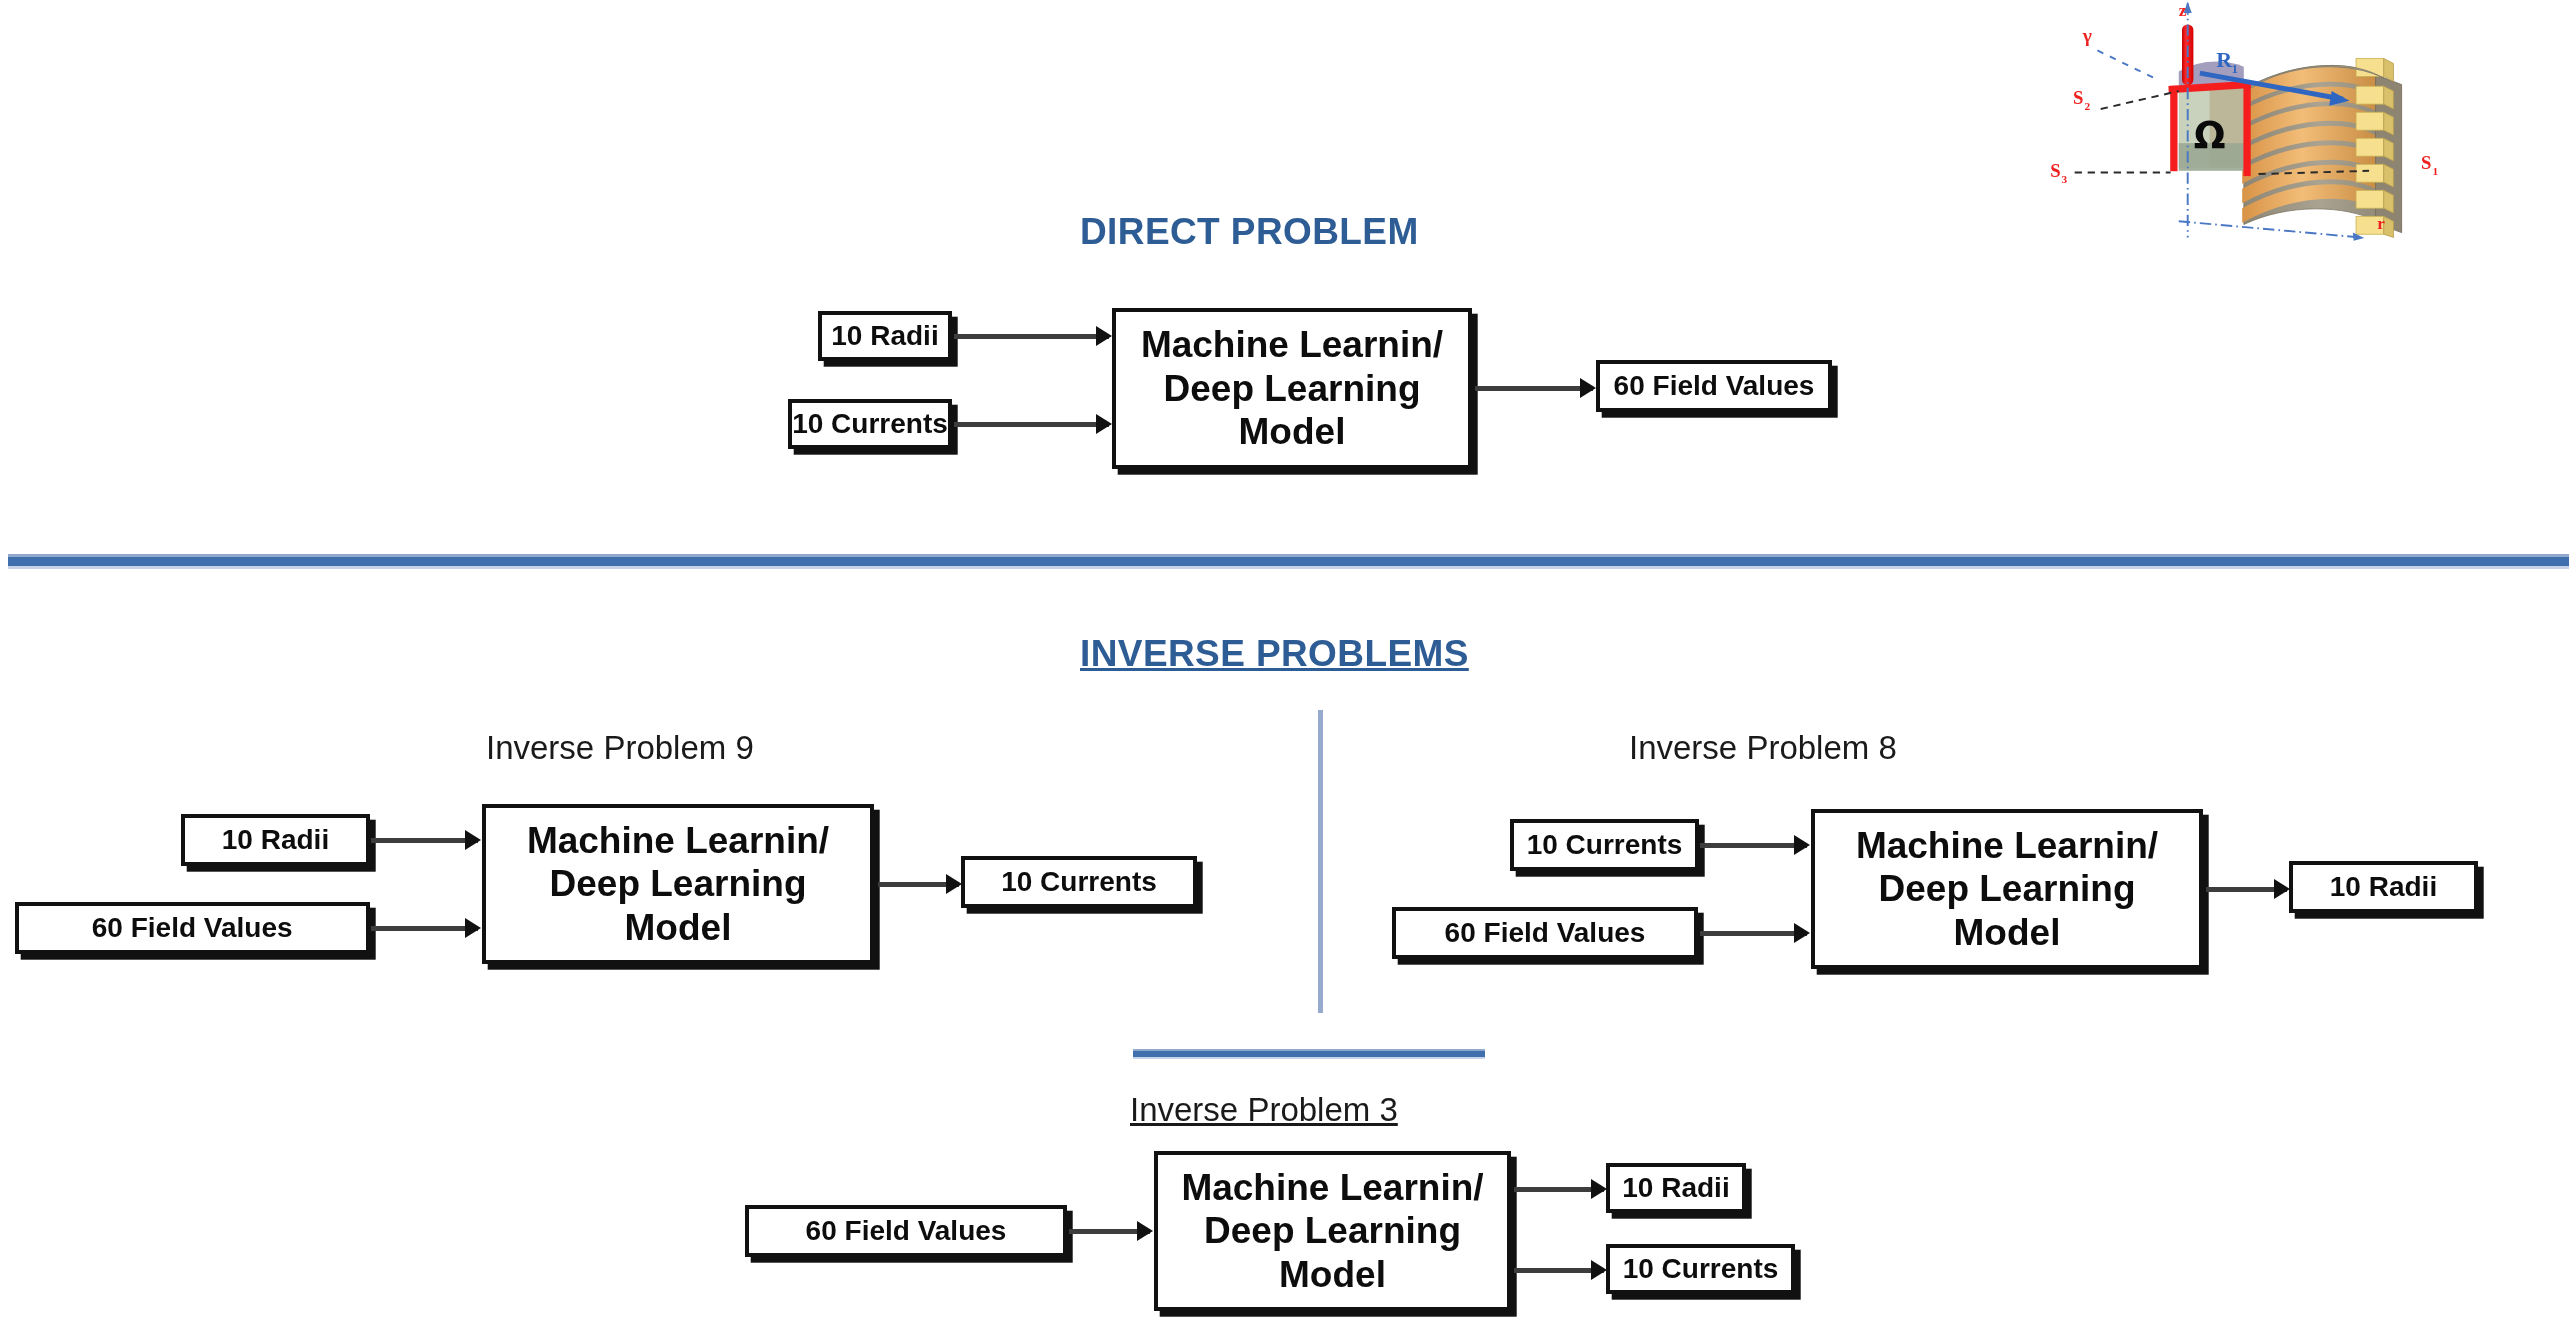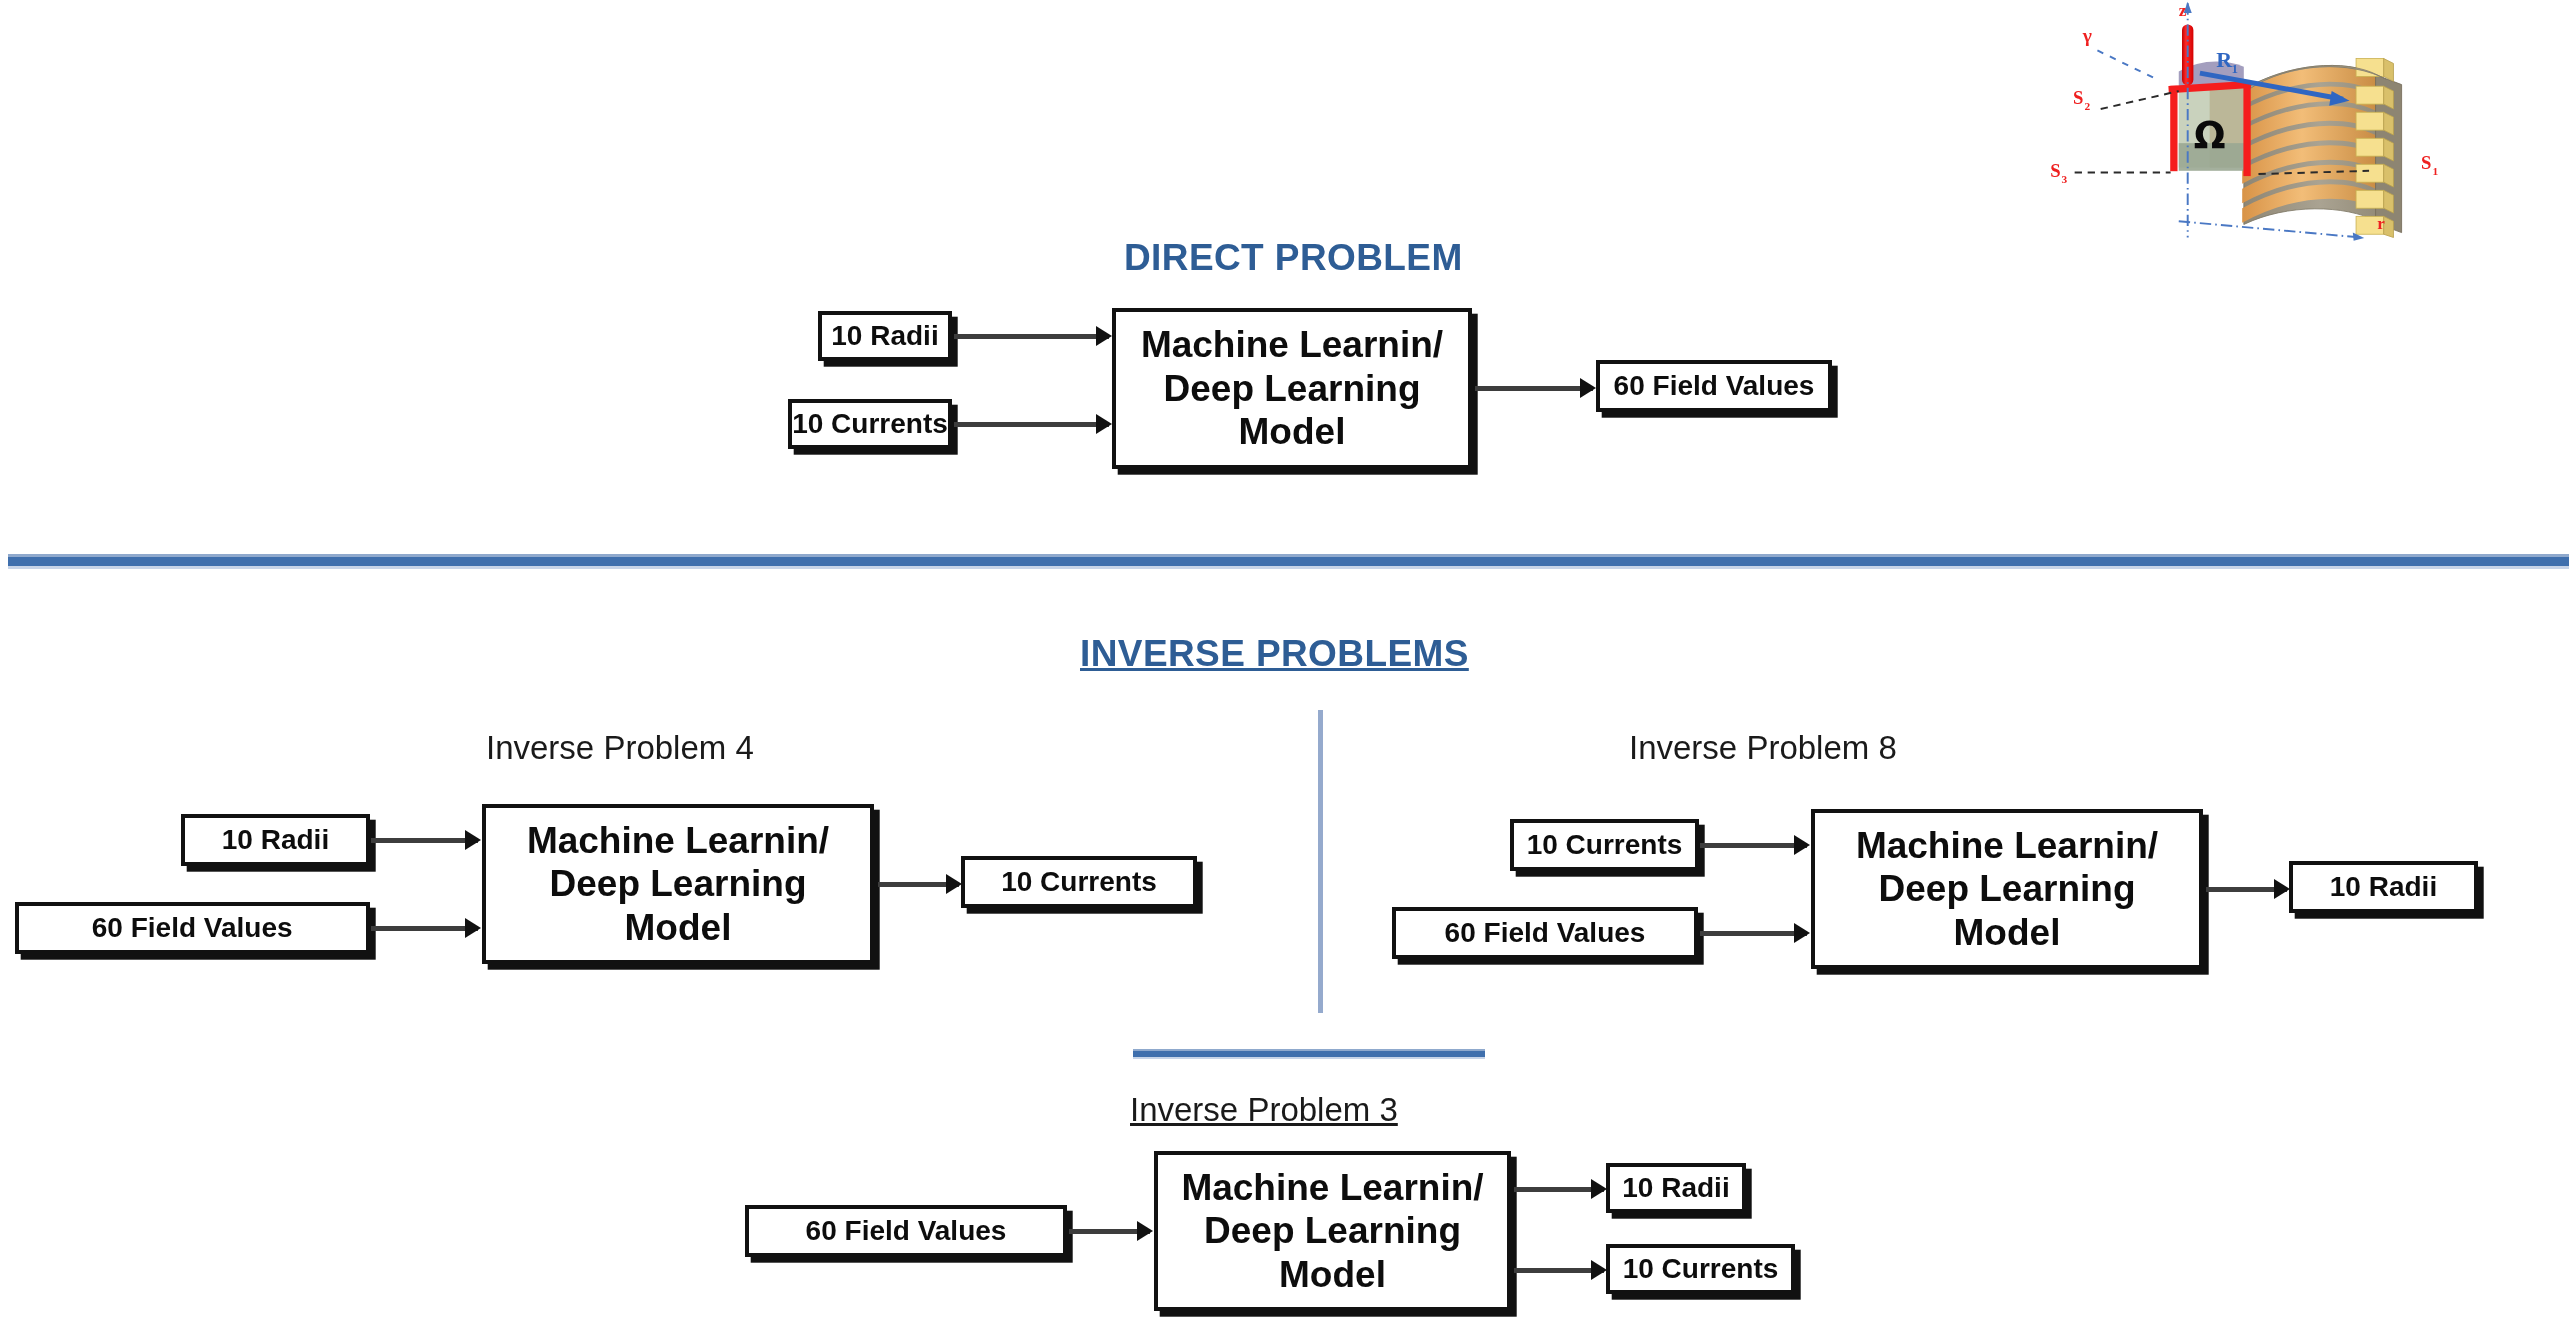--- a/index.html
+++ b/index.html
@@ -85,21 +85,21 @@
 
   
   #coil-illustration { position: absolute; left: 2019px; top: 0px; width: 557px; height: 244px; }
   #coil-illustration svg { display: block; }
 </style>
 </head>
 <body>
 
 <div id="root">
 
-  <div class="section-title" style="left:1080px; top:237px;margin-left:44px;">DIRECT PROBLEM</div>
+  <div class="section-title" style="left:1080px; top:211px;">DIRECT PROBLEM</div>
 
   <div class="fbox small" style="left:818px; top:311px; width:134px; height:50px;">10 Radii</div>
 
   <div class="fbox small" style="left:788px; top:399px; width:164px; height:50px;">10 Currents</div>
 
   <div class="arrow" style="left:954px; top:334px; width:155px;"></div>
   <div class="arrow" style="left:954px; top:422px; width:155px;"></div>
 
   <div class="fbox model" style="left:1112px; top:308px; width:360px; height:161px; flex-direction:column;">
     <span>Machine Learnin/</span>
@@ -110,21 +110,21 @@
   <div class="arrow" style="left:1475px; top:386px; width:118px;"></div>
 
   <div class="fbox small" style="left:1596px; top:360px; width:236px; height:52px;">60 Field Values</div>
 
   <div class="h-divider" style="left:8.1px; top:554px; width:2561px; height:14.7px;"></div>
 
   <div class="section-title" style="left:1080px; top:633px;text-decoration:underline;">INVERSE PROBLEMS</div>
 
   <div class="v-divider" style="left:1318px; top:710px; height:303px;"></div>
 
-  <div class="sub-label" style="left:486px; top:729px;">Inverse Problem 4</div>
+  <div class="sub-label" style="left:486px; top:729px;">Inverse Problem 9</div>
 
   <div class="fbox small" style="left:181px; top:814px; width:189px; height:52px;">10 Radii</div>
 
   <div class="fbox small" style="left:14.7px; top:902px; width:355px; height:52px;">60 Field Values</div>
 
   <div class="arrow" style="left:371px; top:838px; width:107px;"></div>
   <div class="arrow" style="left:371px; top:926px; width:107px;"></div>
 
   <div class="fbox model" style="left:482px; top:804px; width:392px; height:160px; flex-direction:column;">
     <span>Machine Learnin/</span>

